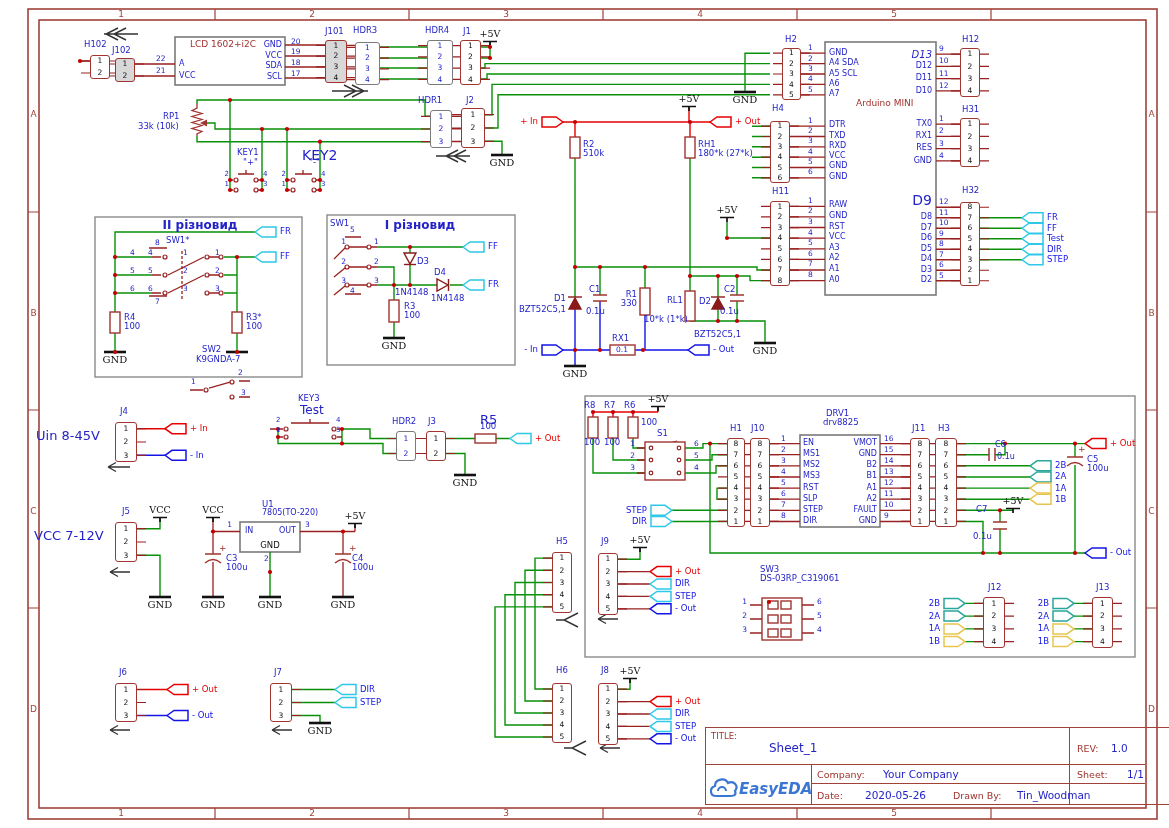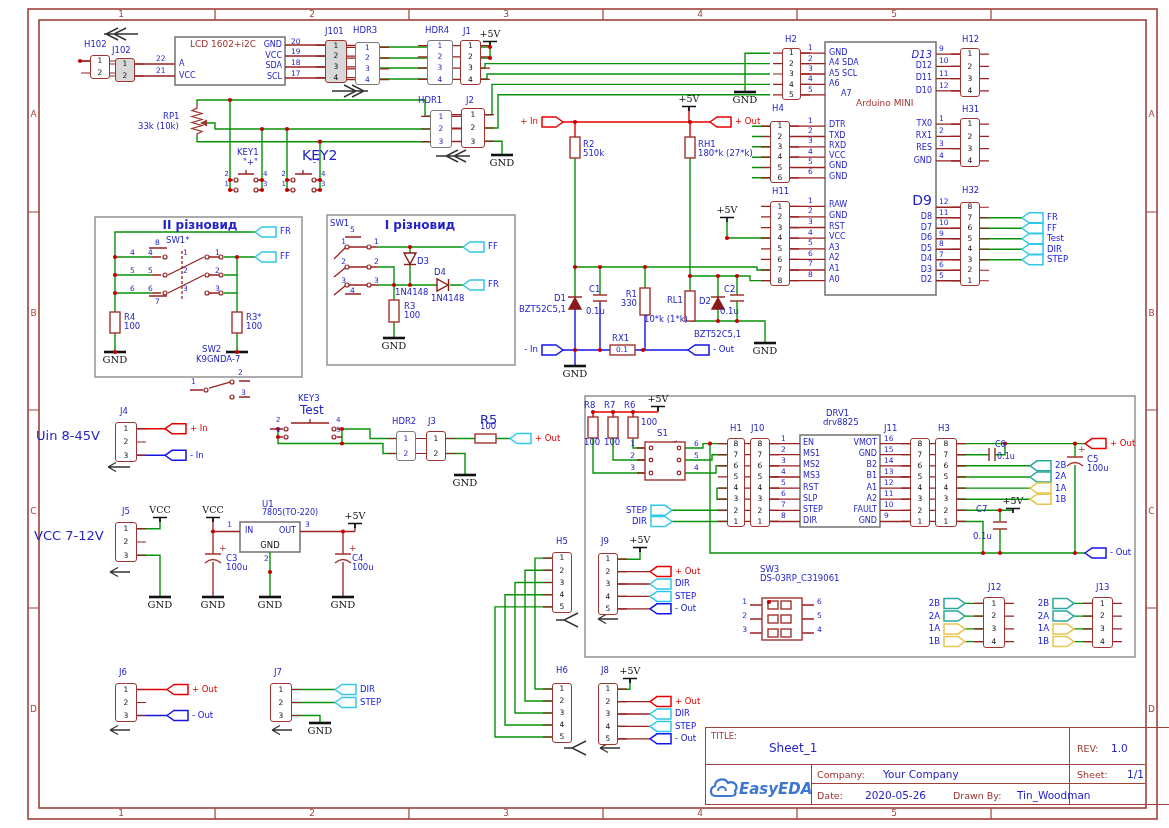--- a/index.html
+++ b/index.html
@@ -479,21 +479,21 @@
       <span class="t c-b" style="font-size: 8.5px; top: 401px; left: 604px;">R7</span>
       <span class="t c-b" style="font-size: 8.5px; top: 401px; left: 624px;">R6</span>
       <span class="t c-b" style="font-size: 8.5px; top: 418px; left: 641px;">100</span>
       <span class="t c-b" style="font-size: 8.5px; top: 438px; left: 584px;">100</span>
       <span class="t c-b" style="font-size: 8.5px; top: 438px; left: 604px;">100</span>
       <span class="t c-b" style="font-size: 8.5px; top: 429px; left: 657px;">S1</span>
       <span class="t c-b" style="font-size: 8.5px; top: 424px; left: 730px;">H1</span>
       <span class="t c-b" style="font-size: 8.5px; top: 424px; left: 751px;">J10</span>
       <span class="t c-b" style="font-size: 8.5px; top: 409px; left: 826px;">DRV1</span>
       <span class="t c-b" style="font-size: 8.5px; top: 418px; left: 823px;">drv8825</span>
-      <span class="t c-b" style="font-size: 8.5px; top: 424px; left: 884px;">J11</span>
+      <span class="t c-b" style="font-size: 8.5px; top: 424px; left: 912px;">J11</span>
       <span class="t c-b" style="font-size: 8.5px; top: 424px; left: 938px;">H3</span>
       <span class="t c-b" style="font-size: 8px; top: 441px; left: 995px;">C6</span>
       <span class="t c-b" style="font-size: 8px; top: 453px; left: 997px;">0.1u</span>
       <span class="t c-b" style="font-size: 8.5px; top: 455px; left: 1087px;">C5</span>
       <span class="t c-b" style="font-size: 8.5px; top: 464px; left: 1087px;">100u</span>
       <span class="t c-b" style="font-size: 8.5px; top: 505px; left: 976px;">C7</span>
       <span class="t c-b" style="font-size: 8.5px; top: 532px; left: 973px;">0.1u</span>
       <span class="t c-b" style="font-size: 8.5px; top: 565px; left: 760px;">SW3</span>
       <span class="t c-b" style="font-size: 8.5px; top: 574px; left: 760px;">DS-03RP_C319061</span>
       <span class="t c-b" style="font-size: 8.5px; top: 583px; left: 988px;">J12</span>
@@ -511,21 +511,21 @@
       <span class="t c-b" style="font-size: 8px; top: 62.4px; left: 282px; transform: translateX(-100%);">SDA</span>
       <span class="t c-b" style="font-size: 8px; top: 73.1px; left: 282px; transform: translateX(-100%);">SCL</span>
       <span class="t c-b" style="font-size: 7.5px; top: 37.5px; left: 291px;">20</span>
       <span class="t c-b" style="font-size: 7.5px; top: 48.2px; left: 291px;">19</span>
       <span class="t c-b" style="font-size: 7.5px; top: 58.9px; left: 291px;">18</span>
       <span class="t c-b" style="font-size: 7.5px; top: 69.6px; left: 291px;">17</span>
       <span class="t c-b" style="font-size: 8px; top: 48.7px; left: 829px;">GND</span>
       <span class="t c-b" style="font-size: 8px; top: 59.1px; left: 829px;">A4 SDA</span>
       <span class="t c-b" style="font-size: 8px; top: 69.5px; left: 829px;">A5 SCL</span>
       <span class="t c-b" style="font-size: 8px; top: 79.9px; left: 829px;">A6</span>
-      <span class="t c-b" style="font-size: 8px; top: 90.3px; left: 829px; margin-left: 12px;">A7</span>
+      <span class="t c-b" style="font-size: 8px; top: 90.3px; left: 829px;">A7</span>
       <span class="t c-b" style="font-size: 7.5px; top: 44.2px; left: 808px;">1</span>
       <span class="t c-b" style="font-size: 7.5px; top: 54.6px; left: 808px;">2</span>
       <span class="t c-b" style="font-size: 7.5px; top: 65px; left: 808px;">3</span>
       <span class="t c-b" style="font-size: 7.5px; top: 75.4px; left: 808px;">4</span>
       <span class="t c-b" style="font-size: 7.5px; top: 85.8px; left: 808px;">5</span>
       <span class="t c-b" style="font-size: 8px; top: 121.2px; left: 829px;">DTR</span>
       <span class="t c-b" style="font-size: 8px; top: 131.5px; left: 829px;">TXD</span>
       <span class="t c-b" style="font-size: 8px; top: 141.8px; left: 829px;">RXD</span>
       <span class="t c-b" style="font-size: 8px; top: 152.1px; left: 829px;">VCC</span>
       <span class="t c-b" style="font-size: 8px; top: 162.4px; left: 829px;">GND</span>

